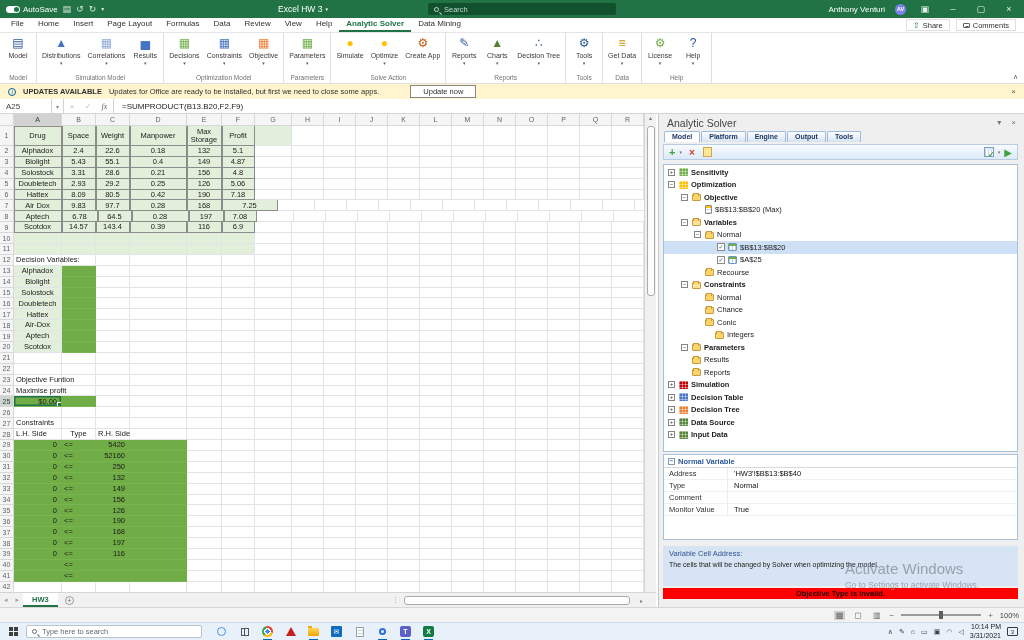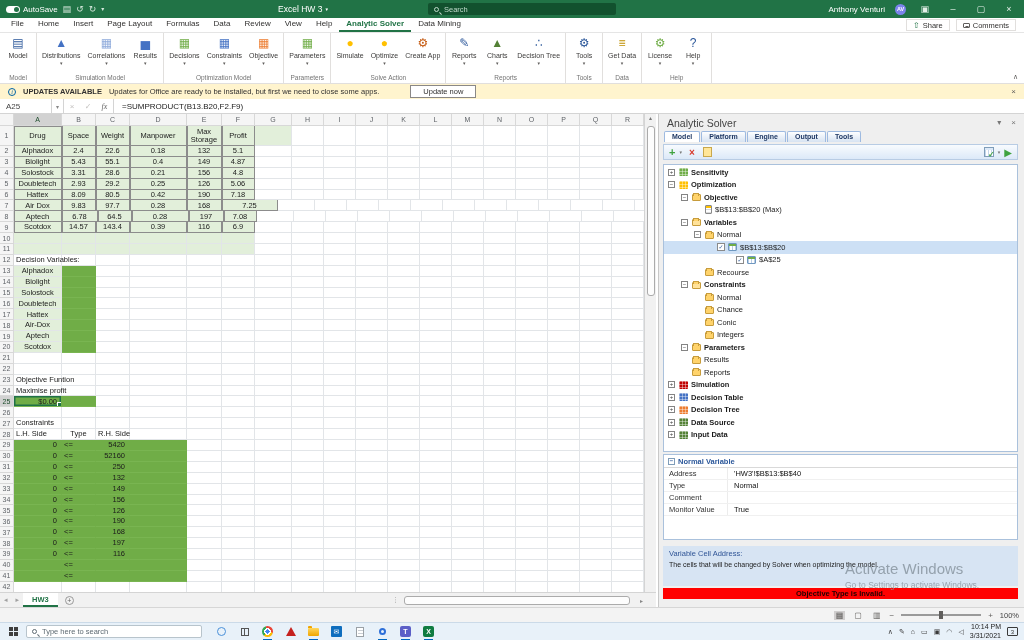--- a/index.html
+++ b/index.html
@@ -1349,21 +1349,21 @@
         <span class="texp">−</span>
         <span class="tico folder-icon"></span>
         <span class="tlabel">Normal</span>
       </div>
       <div class="trow tsel" style="padding-left: 43px;">
         <span class="texp-ph"></span>
         <span class="tcheck">✓</span>
         <span class="tico range-icon"></span>
         <span class="tlabel">$B$13:$B$20</span>
       </div>
-      <div class="trow" style="padding-left: 62px; align-items: center;">
+      <div class="trow" style="padding-left: 43px; align-items: center;">
         <span class="texp-ph"></span>
         <span class="tcheck">✓</span>
         <span class="tico range-icon"></span>
         <span class="tlabel">$A$25</span>
       </div>
       <div class="trow" style="padding-left: 30px;">
         <span class="texp-ph"></span>
         <span class="tico folder-icon"></span>
         <span class="tlabel">Recourse</span>
       </div>
@@ -1380,21 +1380,21 @@
       <div class="trow" style="padding-left: 30px;">
         <span class="texp-ph"></span>
         <span class="tico folder-icon"></span>
         <span class="tlabel">Chance</span>
       </div>
       <div class="trow" style="padding-left: 30px;">
         <span class="texp-ph"></span>
         <span class="tico folder-icon"></span>
         <span class="tlabel">Conic</span>
       </div>
-      <div class="trow" style="padding-left: 30px;">
+      <div class="trow" style="padding-left: 40px;">
         <span class="texp-ph"></span>
         <span class="tico folder-icon"></span>
         <span class="tlabel">Integers</span>
       </div>
       <div class="trow" style="padding-left: 17px;">
         <span class="texp">−</span>
         <span class="tico folder-icon"></span>
         <span class="tlabel b">Parameters</span>
       </div>
       <div class="trow" style="padding-left: 17px;">

